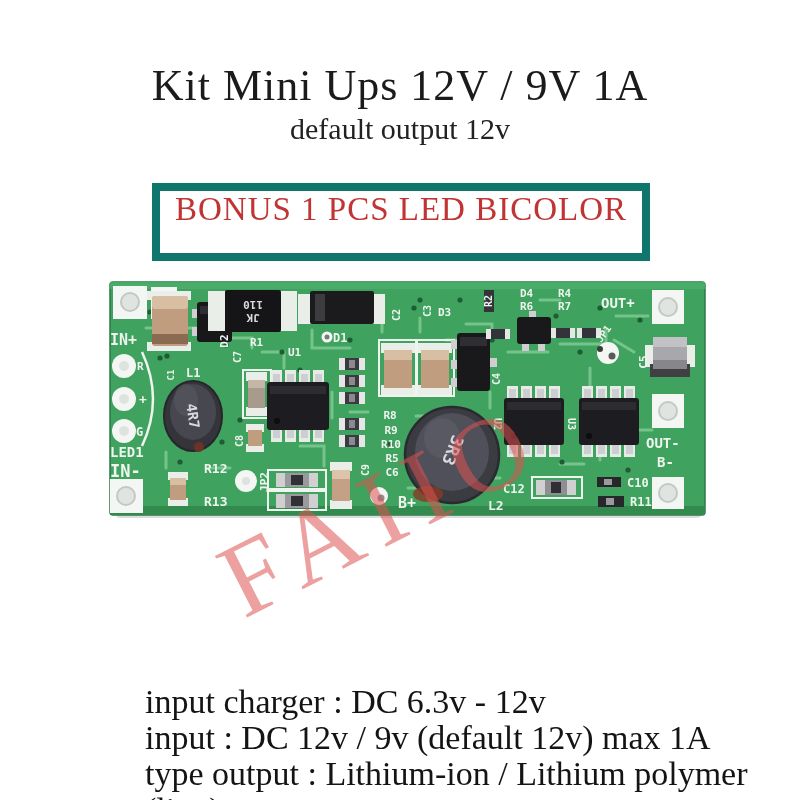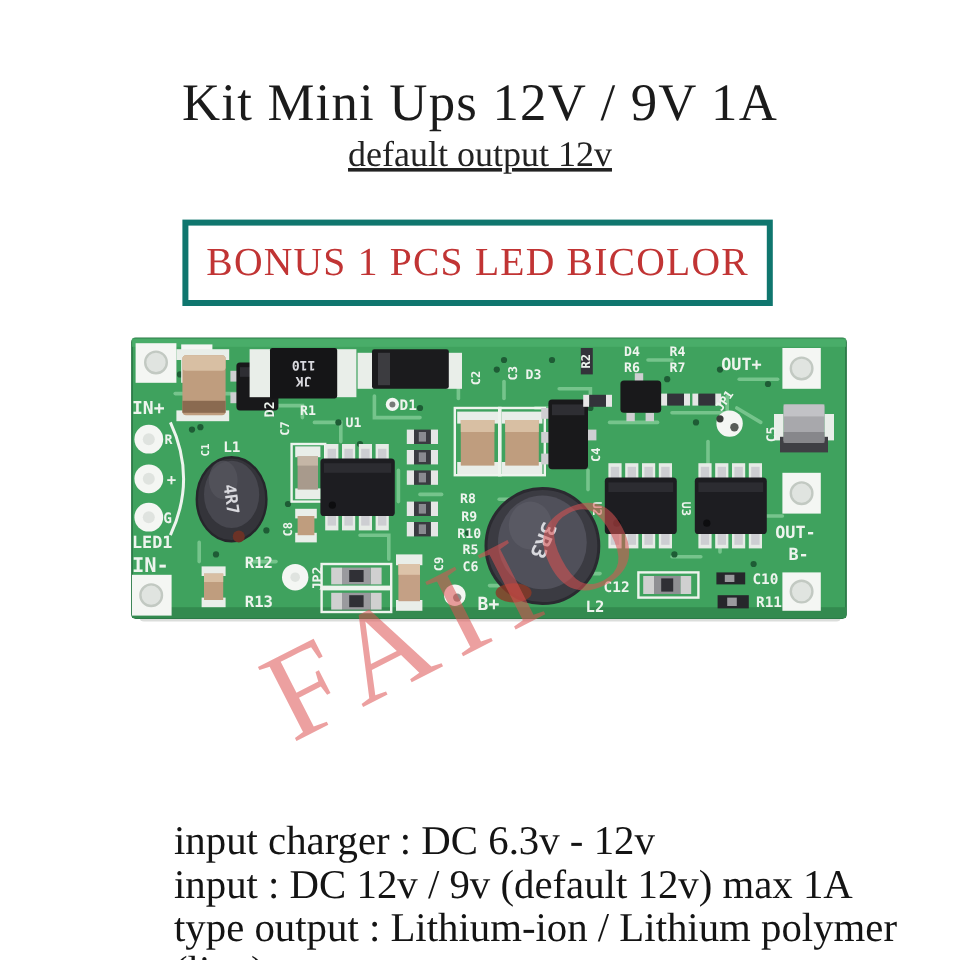--- a/index.html
+++ b/index.html
@@ -1,23 +1,23 @@
 <!DOCTYPE html>
 <html><head>
 <meta charset="utf-8">
 <style>
   html,body{margin:0;padding:0;background:#ffffff;}
   .canvas{position:relative;width:800px;height:800px;background:#ffffff;overflow:hidden;
           font-family:"Liberation Serif","DejaVu Serif",serif;}
   .title{position:absolute;left:0;top:60px;width:800px;text-align:center;
          font-size:44px;font-weight:400;color:#1b1b1b;letter-spacing:1px;margin:0;}
   .subtitle{position:absolute;left:0;top:112px;width:800px;text-align:center;
-         font-size:30px;color:#222;text-decoration:underline;}
+         font-size:30px;color:#222;}
   .banner{position:absolute;left:152px;top:183px;width:482px;height:62px;
-          border:5px solid #0f766e;display:flex;align-items:center;justify-content:center;}
+          border:8px solid #0f766e;display:flex;align-items:flex-start;justify-content:center;}
   .banner span{font-size:33px;color:#c13434;letter-spacing:1px;}
   .watermark{position:absolute;left:228px;top:530px;font-size:106px;line-height:1.1;
           color:rgba(221,82,82,0.55);letter-spacing:14px;transform:rotate(-27deg);
           transform-origin:0 50%;z-index:5;font-family:"Liberation Serif",serif;pointer-events:none;}
   .specs{position:absolute;left:145px;top:684px;font-size:34px;line-height:36px;color:#141414;}
   
   .sk{font-family:"DejaVu Sans Mono","Liberation Mono",monospace;font-weight:700;fill:#eef4ee;}
   .s9{font-size:9px}.s10{font-size:10px}.s11{font-size:11px}.s12{font-size:12px}
   .s13{font-size:13px}.s14{font-size:14px}.s15{font-size:15px}.s17{font-size:17px}
   .mk{font-family:"DejaVu Sans Mono",monospace;font-weight:700;fill:#d9d9de;}

